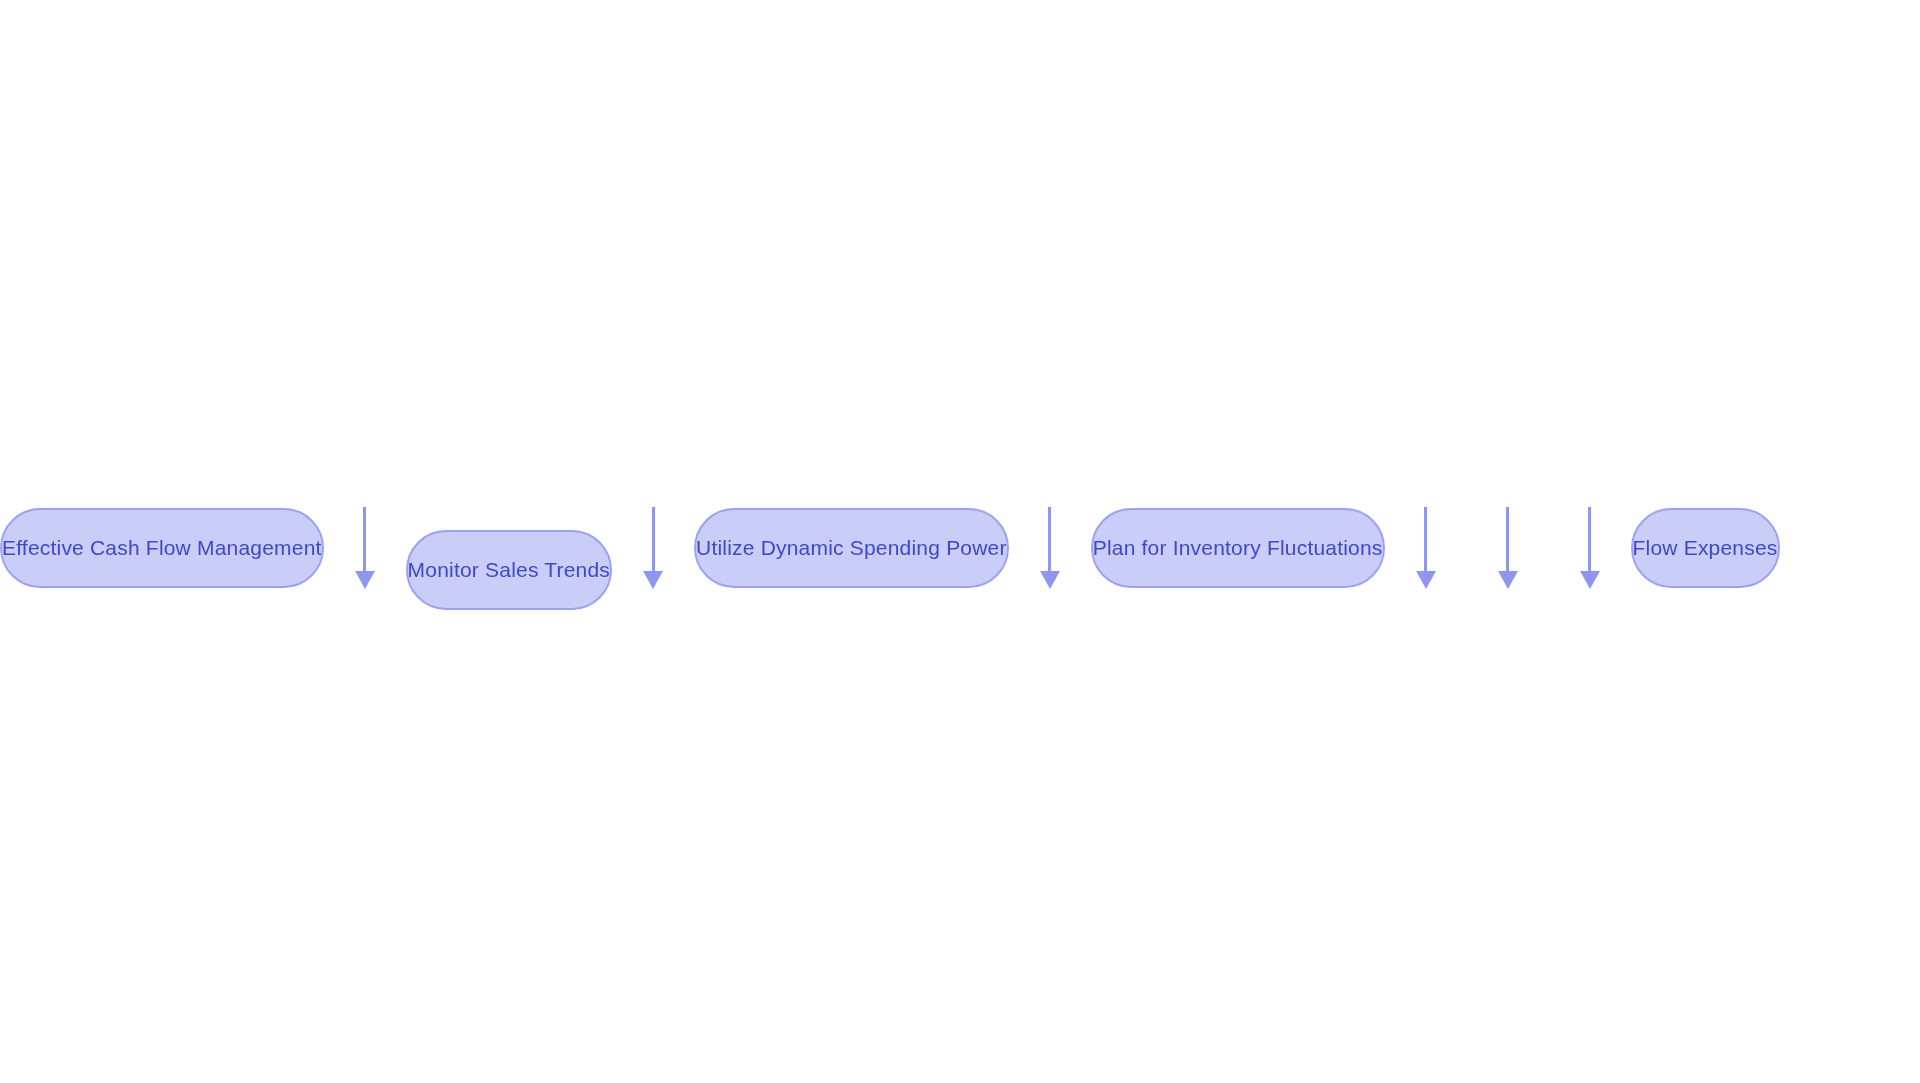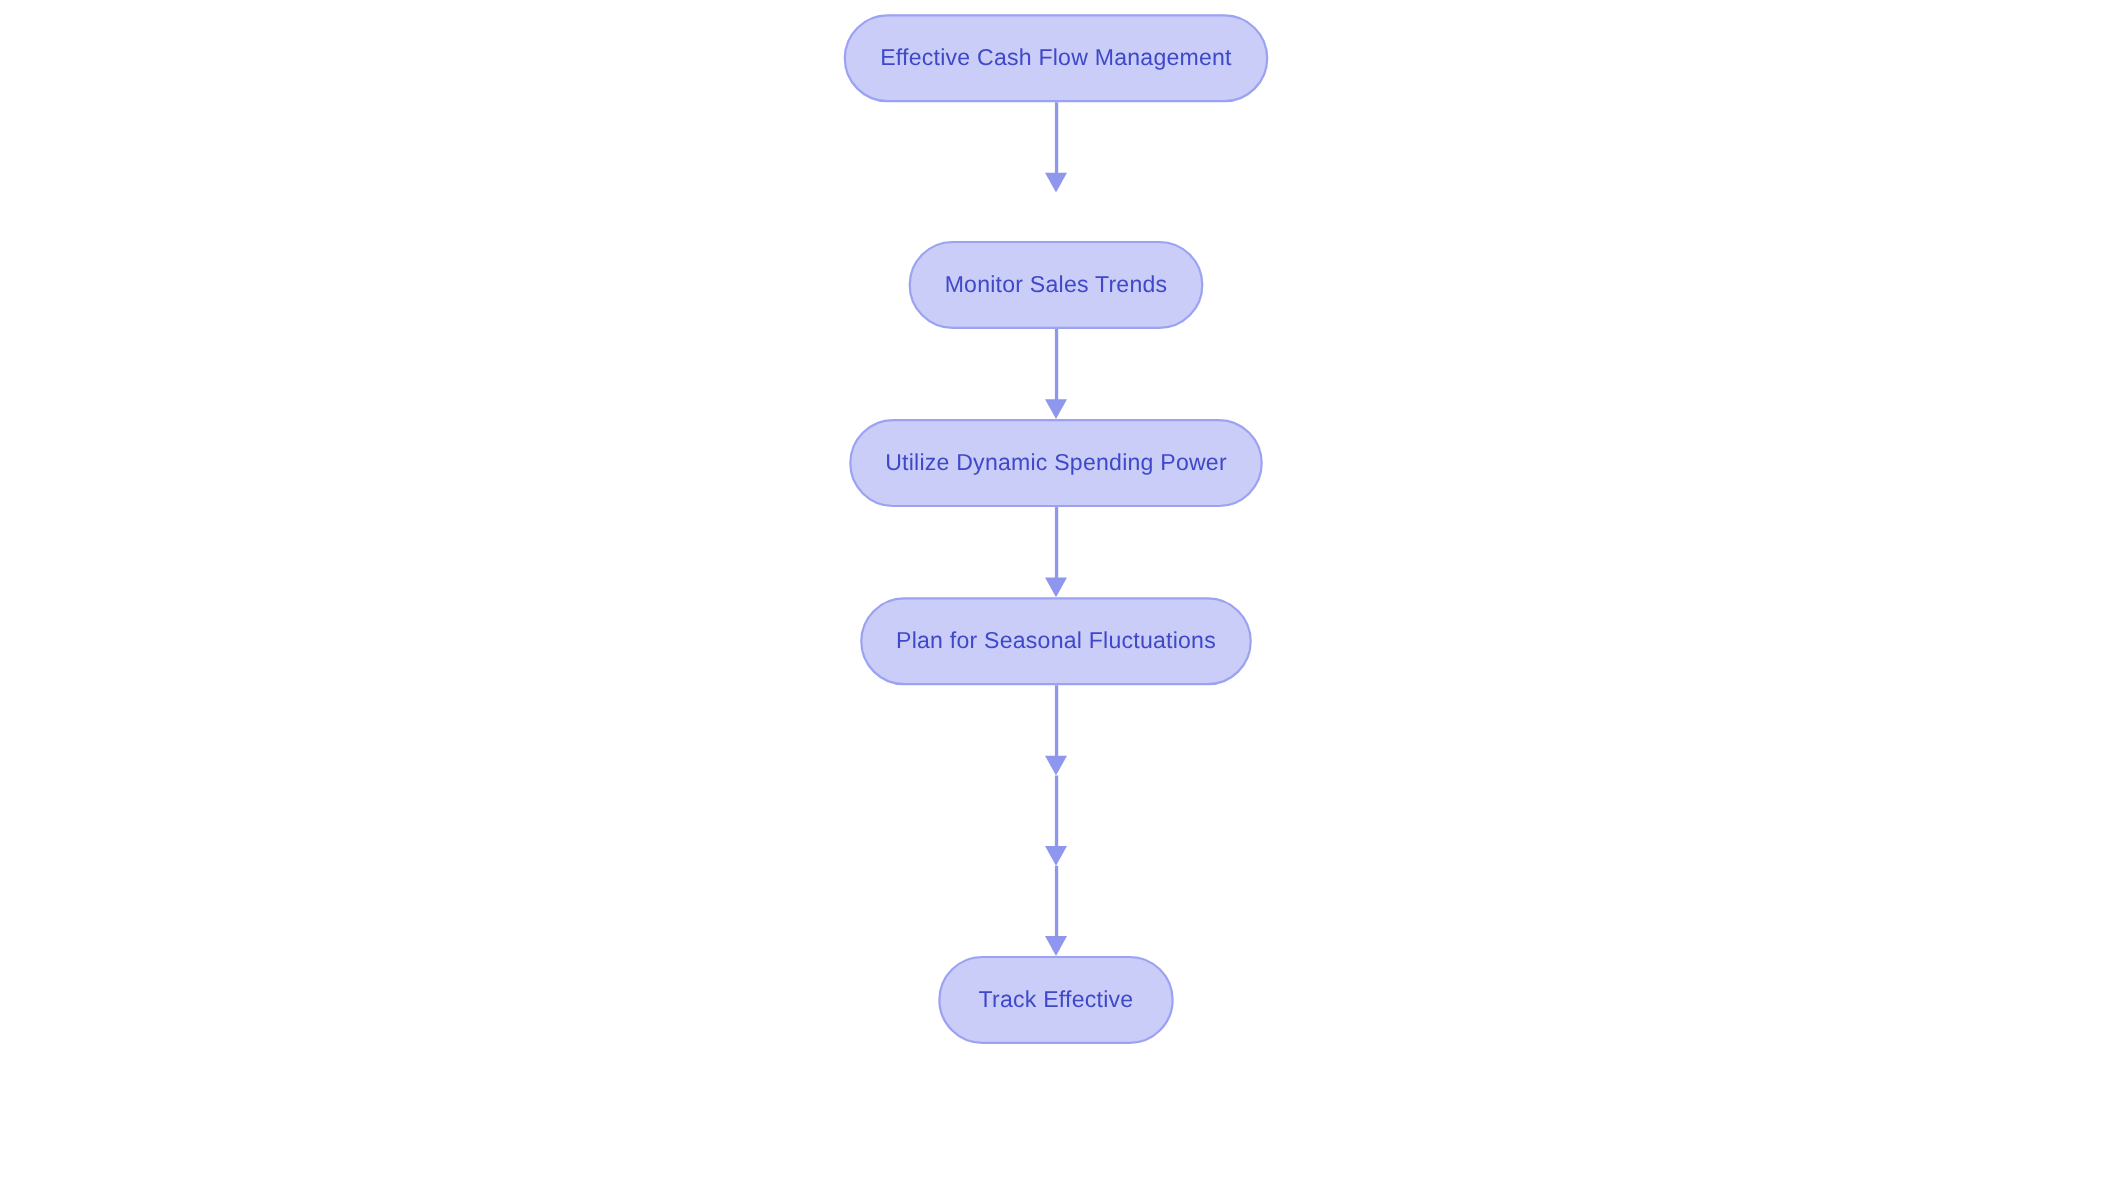--- a/index.html
+++ b/index.html
@@ -13,21 +13,20 @@
   html,body{background:var(--background);}
   body{
     font-family:"Liberation Sans", sans-serif;
   }
   .canvas{
     position:relative;
     width:1920px;
     height:1083px;
     background:var(--background);
     display:flex;
-    flex-direction:column;
     align-items:center;
     padding-top:13px;
     overflow:hidden;
   }
   .node{
     height:80px;
     flex:0 0 80px;
     border-radius:40px;
     background:var(--node-fill);
     border:2px solid var(--node-border);
@@ -93,37 +92,37 @@
   <div class="node node-w-3">
     <span>Utilize Dynamic Spending Power</span>
   </div>
 
   <div class="arrow">
     <div class="arrow-line"></div>
     <div class="arrow-head"></div>
   </div>
 
   <div class="node node-w-4">
-    <span>Plan for Seasonal Fluctuations</span>
+    <span>Plan for Inventory Fluctuations</span>
   </div>
 
   <div class="arrow">
     <div class="arrow-line"></div>
     <div class="arrow-head"></div>
   </div>
 
 
   <div class="arrow">
     <div class="arrow-line"></div>
     <div class="arrow-head"></div>
   </div>
 
 
   <div class="arrow">
     <div class="arrow-line"></div>
     <div class="arrow-head"></div>
   </div>
 
   <div class="node node-w-7">
-    <span>Track Effective</span>
+    <span>Flow Expenses</span>
   </div>
 
 </div>
 
 </body></html>

